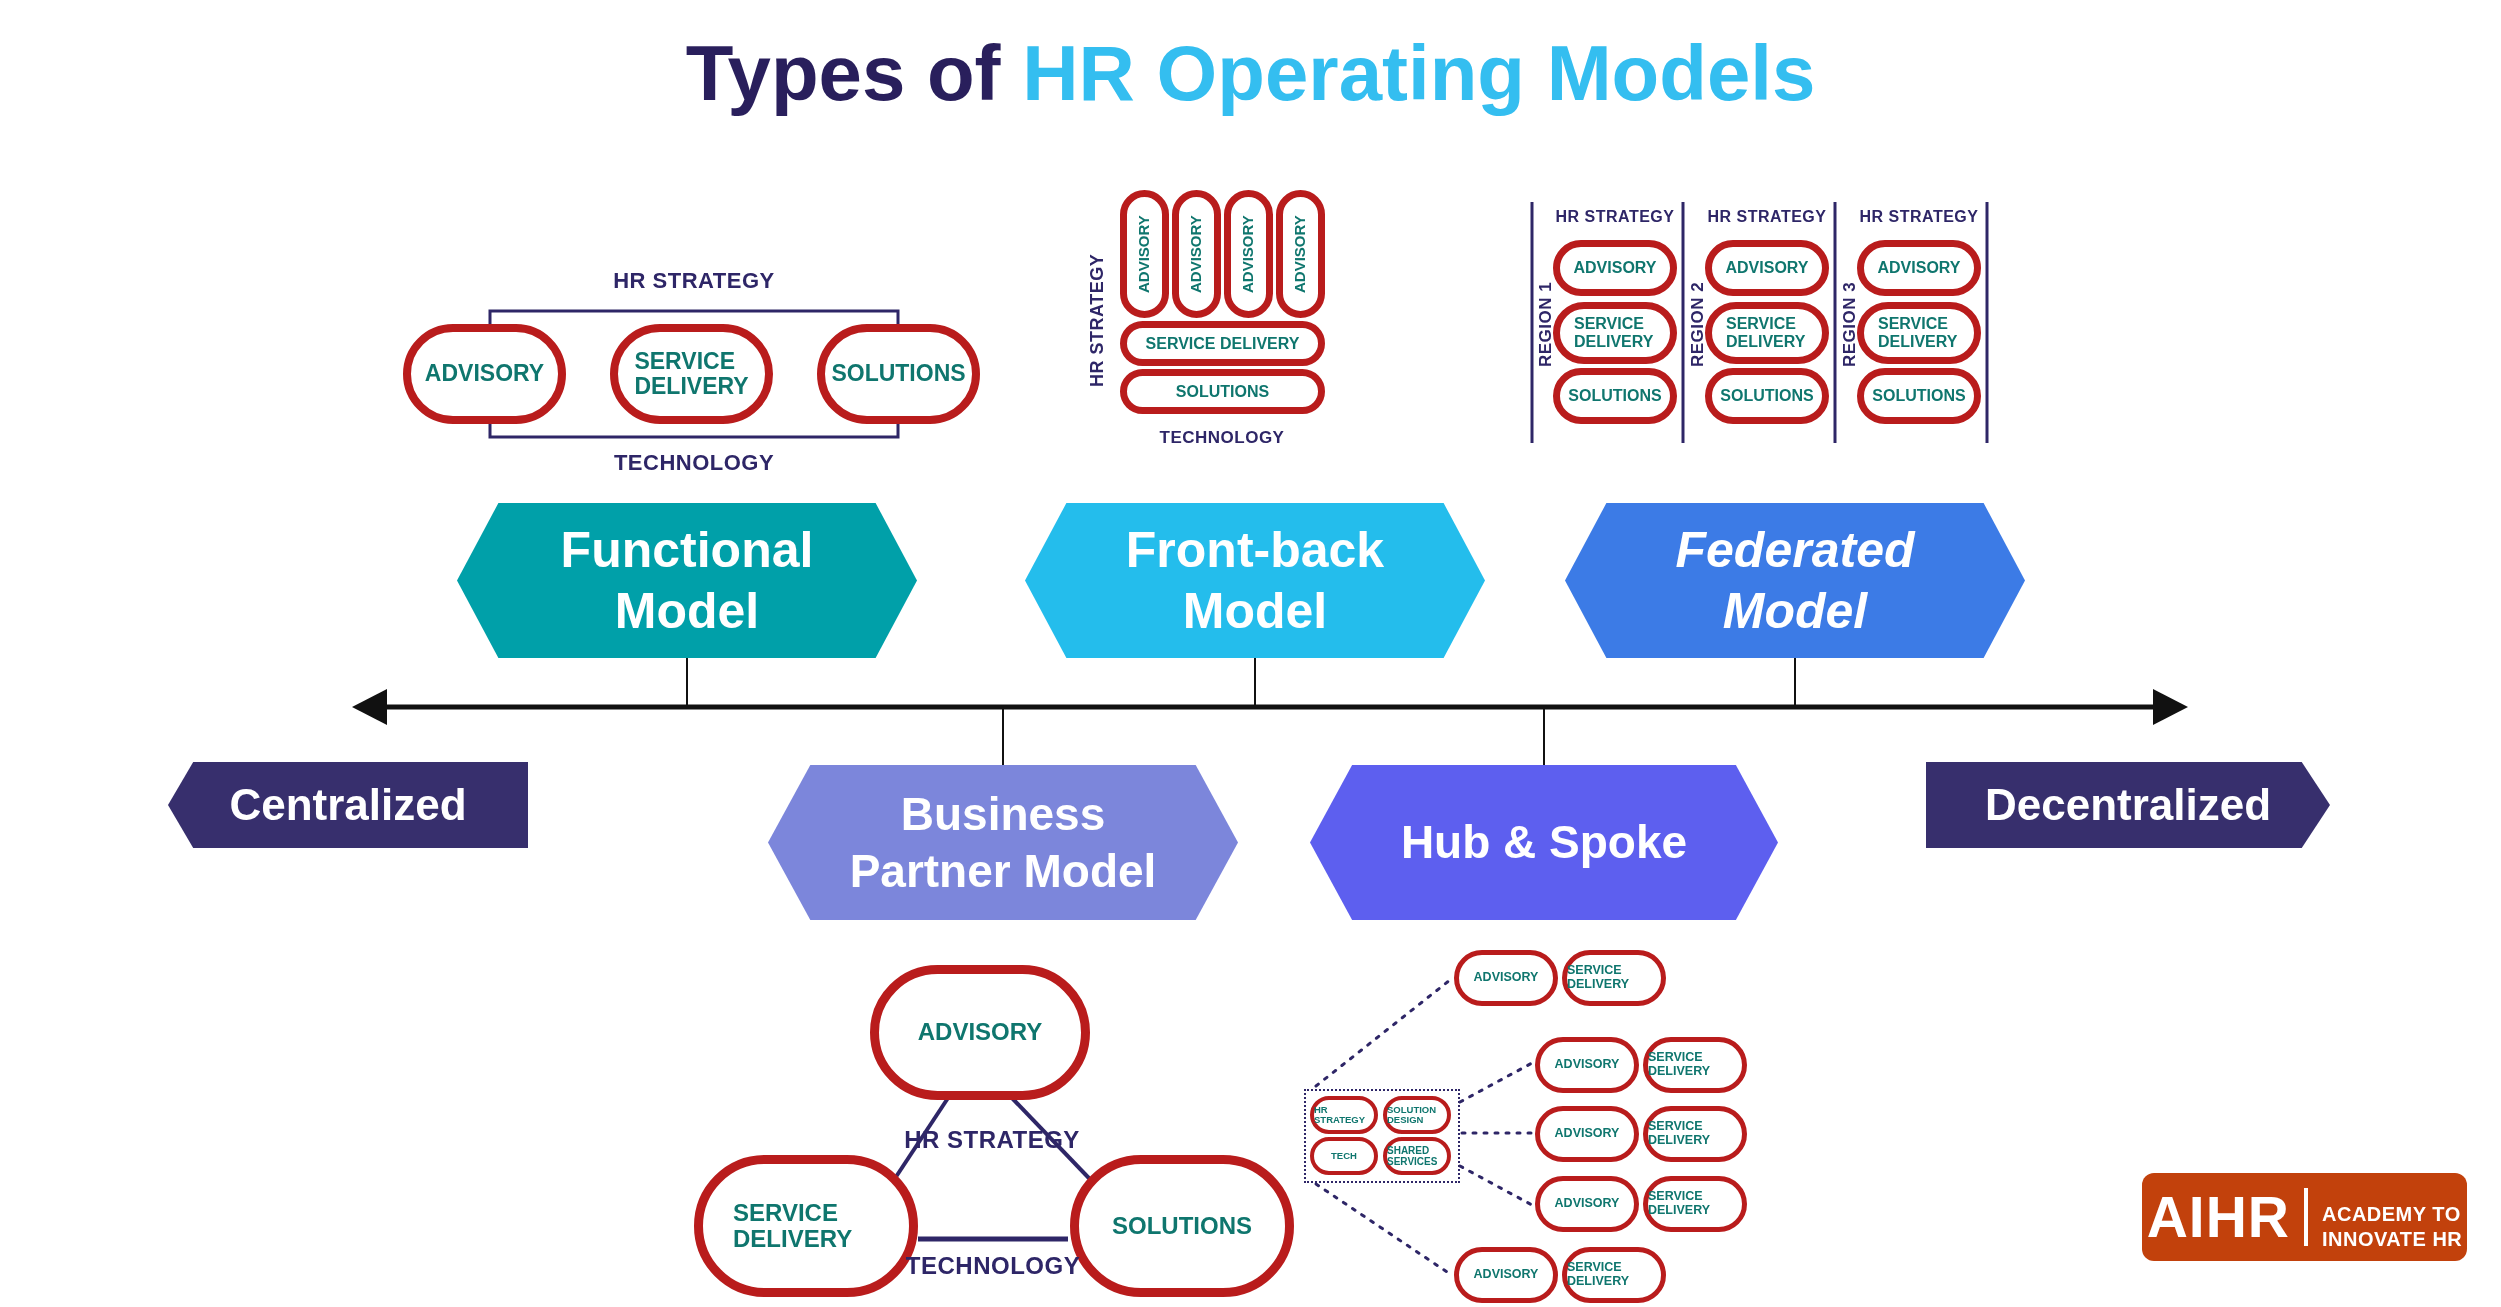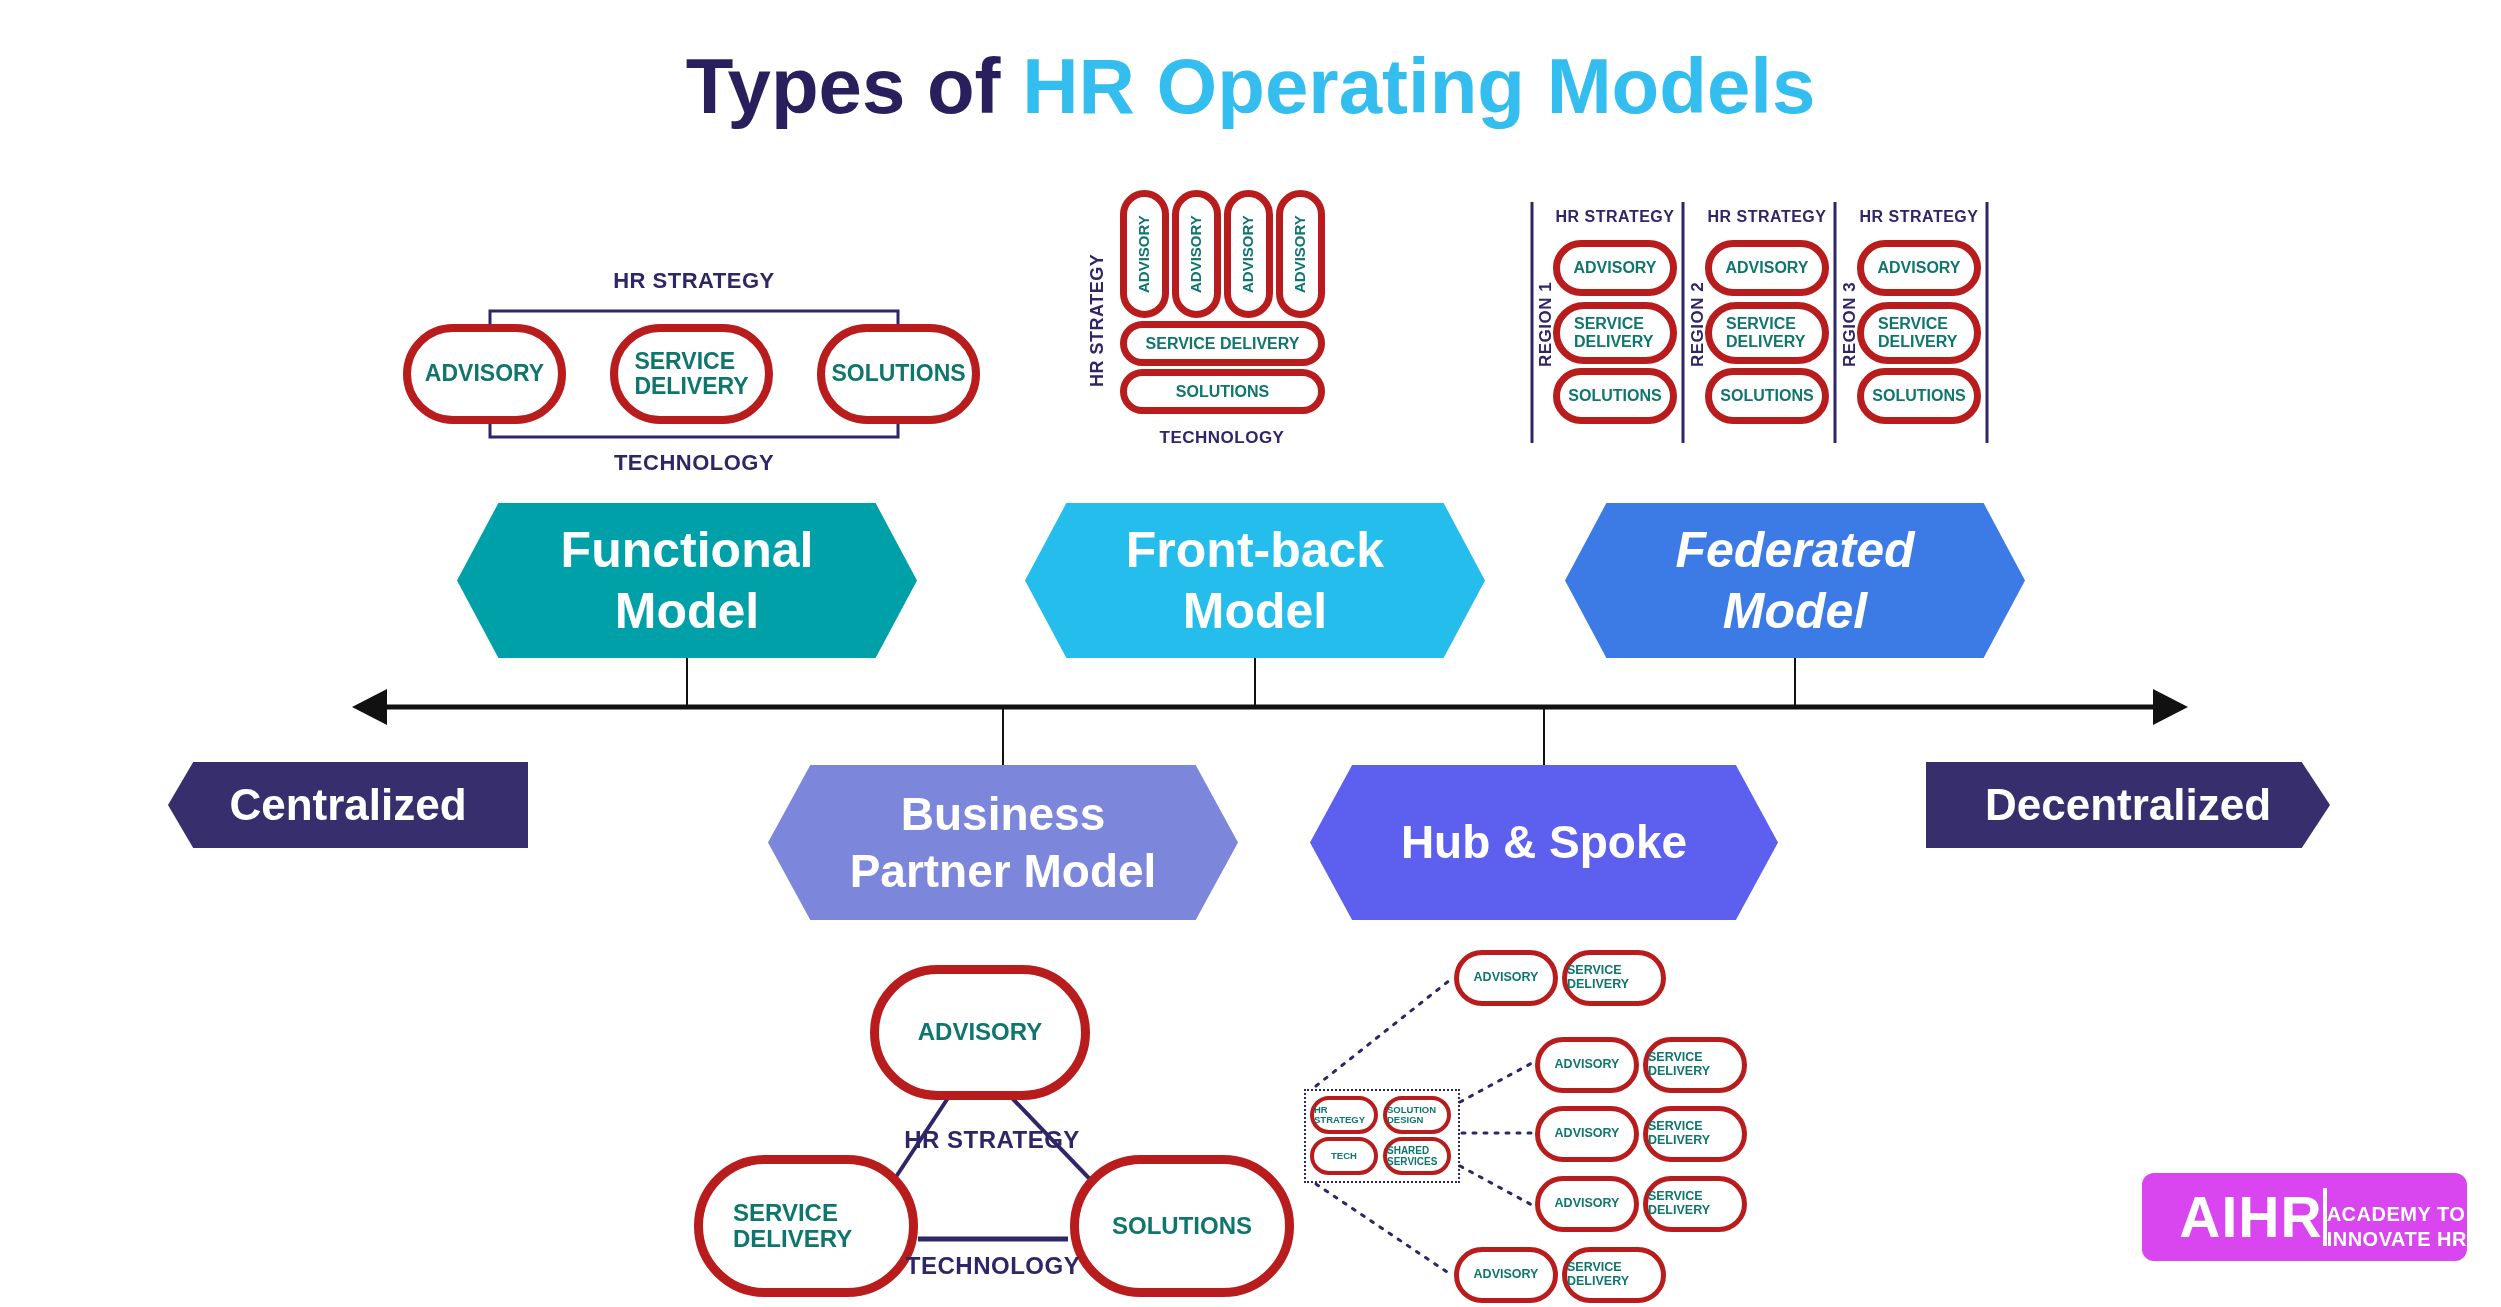--- a/index.html
+++ b/index.html
@@ -35,28 +35,28 @@
   .banner{position:absolute;background:#372F6D;color:#fff;font-weight:bold;
           display:flex;align-items:center;justify-content:center;font-size:44px;}
   .banner-left{clip-path:polygon(7% 0,100% 0,100% 100%,7% 100%,0 50%);}
   .banner-right{clip-path:polygon(0 0,93% 0,100% 50%,93% 100%,0 100%);}
 
   
   .hub-box{position:absolute;border:2px dotted #2E2667;background:transparent;}
 
   
   .logo{position:absolute;left:2142px;top:1173px;width:325px;height:88px;border-radius:12px;
-        background:#d946ef;display:flex;align-items:center;justify-content:flex-end;color:#fff;}
+        background:#c2410c;display:flex;align-items:center;justify-content:center;gap:14px;color:#fff;}
   .logo .logo-name{font-size:57px;font-weight:bold;letter-spacing:1px;}
   .logo .logo-divider{width:4px;height:58px;background:#fff;}
   .logo .logo-tagline{font-size:20px;font-weight:bold;line-height:1.25;letter-spacing:.5px;margin-top:20px;}
 
   
   .title{position:absolute;left:0;top:28px;width:2501px;text-align:center;
-         font-size:78px;font-weight:bold;letter-spacing:0px;margin-top:13px;}
+         font-size:78px;font-weight:bold;letter-spacing:0px;}
   .title .t-dark{color:#291F5C;}
   .title .t-blue{color:#34BEF0;}
 
   svg.lines{position:absolute;left:0;top:0;}
 </style>
 </head>
 <body>
 
 <div id="canvas">
 

